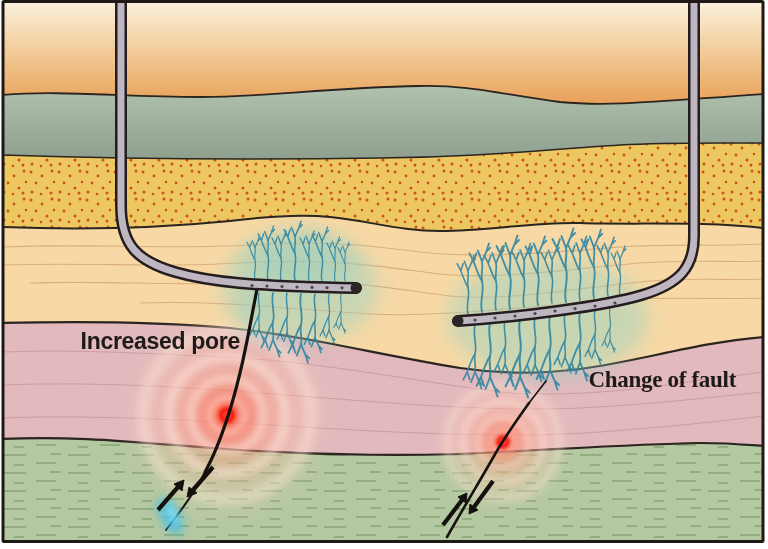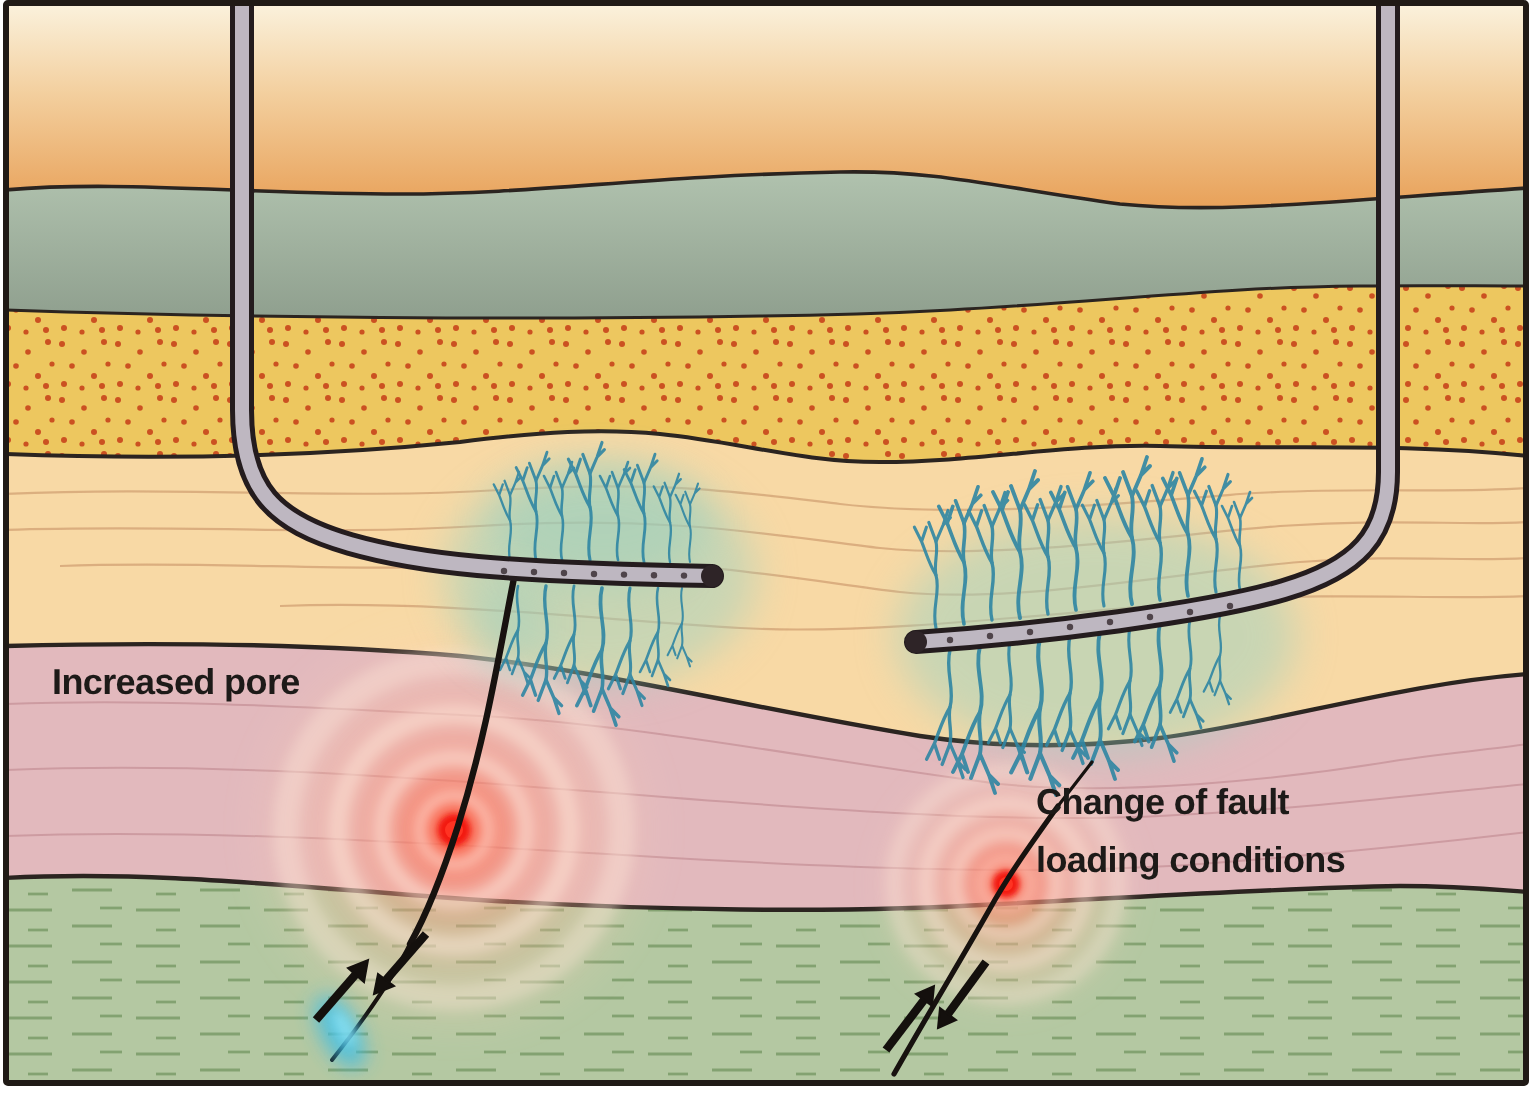--- a/index.html
+++ b/index.html
@@ -1,22 +1,22 @@
 <!DOCTYPE html>
 <html><head>
 <meta charset="utf-8">
 <style>
   html,body{margin:0;padding:0;background:#ffffff;}
   .stage{position:relative;width:768px;height:549px;background:#ffffff;overflow:hidden;
          font-family:"Liberation Sans",sans-serif;}
   .stage svg{position:absolute;left:0;top:0;}
-  .fault-label{position:absolute;text-align:left;font-weight:700;
-               font-size:18px;line-height:29px;color:#1d1a18;letter-spacing:-0.3px;}
+  .fault-label{position:absolute;text-align:right;font-weight:700;
+               font-size:23px;line-height:29px;color:#1d1a18;letter-spacing:-0.3px;}
   .label-left{left:26px;top:327px;width:214px;}
-  .label-right{left:518px;top:387px;width:218px;}
+  .label-right{left:518px;top:365px;width:218px;font-family:Liberation Serif, serif;}
   .fault-label span{display:block;}
 </style>
 </head>
 <body>
 
 <div class="stage">
 
 <svg width="768" height="549" viewBox="0 0 768 549">
   <defs>
     <clipPath id="frame">
@@ -253,16 +253,15 @@
 
   <rect x="3" y="1.5" width="760" height="540" fill="none" stroke="#201a16" stroke-width="3" rx="1"></rect>
 </svg>
 
 <div class="fault-label label-left">
   <span>Increased pore</span>
 </div>
 
 <div class="fault-label label-right">
   <span>Change of fault</span>
-  <span>loading conditions</span>
 </div>
 
 </div>
 
 </body></html>

